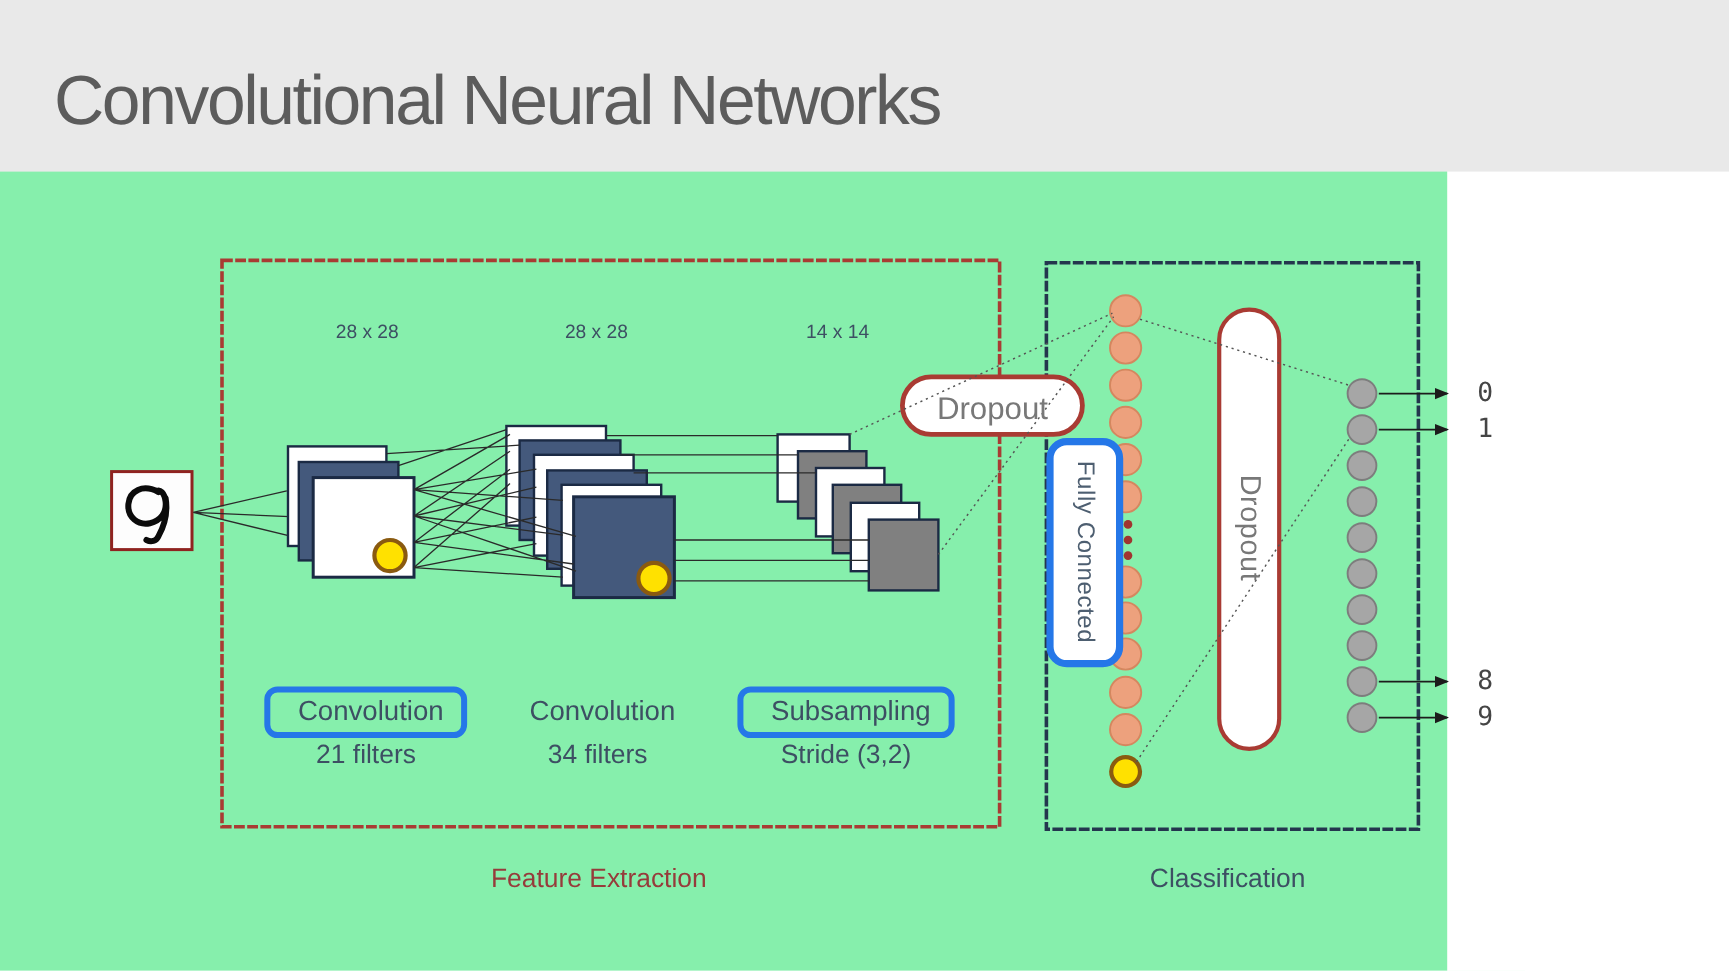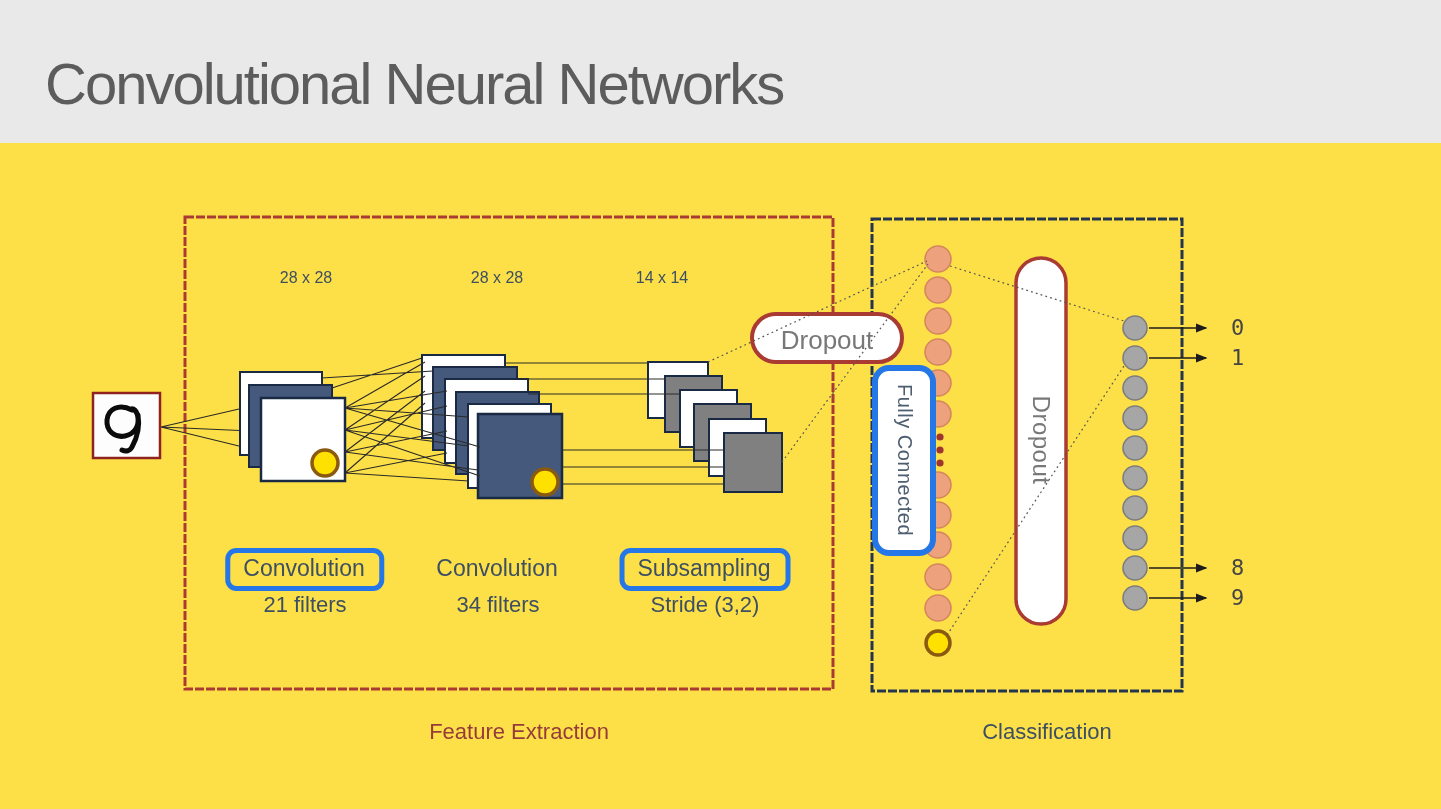--- a/index.html
+++ b/index.html
@@ -6,21 +6,21 @@
     --band_gray:#e9e9e9; --title_gray:#5c5c5c; --red:#a93b33; --dark_red:#8f2320;
     --navy_box:#24364e; --navy_fill:#44597c; --navy_border:#1b2a44; --gray_fill:#808080;
     --blue:#2577e8; --orange_fill:#eda17d; --orange_border:#d4875f;
     --yellow_fill:#ffe100; --yellow_border:#8a5a10; --node_gray_fill:#a6a6a6;
     --node_gray_border:#7d7d7d; --slate:#3d4f63; --label_gray:#787878;
     --caption_red:#963b3b; --line_dark:#1c1c1c;
   }
   *{margin:0;padding:0;box-sizing:border-box}
   html,body{width:1441px;height:809px;overflow:hidden;background:#fff;
     font-family:"Liberation Sans","DejaVu Sans",sans-serif;}
-  .slide{position:relative;width:1441px;height:809px;background:#fde047;}
+  .slide{position:relative;width:1206px;height:809px;background:#86efac;}
   .header-band{position:absolute;left:0;top:0;width:1441px;height:143px;background:var(--band_gray);}
   .slide-title{position:absolute;left:45px;top:50px;font-size:58px;font-weight:300;
     letter-spacing:-2px;color:var(--title_gray);white-space:nowrap;}
   .diagram{position:absolute;left:0;top:143px;width:1441px;height:666px;}
   svg.layer{position:absolute;left:0;top:0;width:1441px;height:666px;}
   
   .box-red{fill:none;stroke:var(--red);stroke-width:3;stroke-dasharray:9 2;}
   .box-navy{fill:none;stroke:var(--navy_box);stroke-width:3;stroke-dasharray:9 2;}
   .sq-w{fill:#fff;stroke:var(--navy_border);stroke-width:2;}
   .sq-n{fill:var(--navy_fill);stroke:var(--navy_border);stroke-width:2;}
@@ -35,25 +35,25 @@
   .ydot{fill:var(--yellow_fill);stroke:var(--yellow_border);stroke-width:3.5;}
   .edot{fill:#a03430;}
   .arrow{stroke:var(--line_dark);stroke-width:1.5;}
   .digit9{fill:none;stroke:#0b0b0b;stroke-width:5;stroke-linecap:round;stroke-linejoin:round;}
   .inbox{fill:#fdfdfd;stroke:var(--dark_red);stroke-width:2.5;}
   
   .txt{position:absolute;white-space:nowrap;}
   .center{transform:translateX(-50%);text-align:center;}
   .size-lbl{font-size:16px;color:var(--slate);}
   .layer-group{font-size:23px;color:var(--slate);}
-  .layer-pill{display:inline-block;padding:2px 15px 4px 13px;border:5px solid transparent;border-radius:11px;}
+  .layer-pill{display:inline-block;padding:2px 15px 4px 23px;border:5px solid transparent;border-radius:11px;margin-top:24px;}
   .layer-pill.hl{border-color:var(--blue);}
   .layer-detail{margin-top:1px;font-size:22px;}
   .caption{font-size:22px;}
-  .cap-red{color:var(--caption_red);margin-left:20px;}
+  .cap-red{color:var(--caption_red);}
   .cap-navy{color:var(--slate);}
   .dropout-h{font-size:26px;color:var(--label_gray);}
   .vtext{position:absolute;writing-mode:vertical-rl;transform:translate(-50%,-50%);white-space:nowrap;}
   .fc-text{font-size:20px;color:#4d5e70;letter-spacing:.5px;}
   .drop-v{font-size:24px;color:var(--label_gray);letter-spacing:.5px;}
   .digit-out{position:absolute;font-family:"DejaVu Sans Mono",monospace;font-size:22px;
     line-height:28px;color:#454545;}
 </style>
 </head>
 <body>
@@ -152,21 +152,21 @@
       <circle class="gnode" cx="1135" cy="598" r="12"></circle>
 
       <line class="arrow" x1="1149" y1="328" x2="1206" y2="328" marker-end="url(#ah)"></line>
       <line class="arrow" x1="1149" y1="358" x2="1206" y2="358" marker-end="url(#ah)"></line>
       <line class="arrow" x1="1149" y1="568" x2="1206" y2="568" marker-end="url(#ah)"></line>
       <line class="arrow" x1="1149" y1="598" x2="1206" y2="598" marker-end="url(#ah)"></line>
     </svg>
 
     <div class="txt center size-lbl" style="left:306px;top:126px">28 x 28</div>
     <div class="txt center size-lbl" style="left:497px;top:126px">28 x 28</div>
-    <div class="txt center size-lbl" style="left:662px;top:126px">14 x 14</div>
+    <div class="txt center size-lbl" style="left:698px;top:126px">14 x 14</div>
 
     <div class="txt center dropout-h" style="left:827px;top:182px">Dropout</div>
 
     <div class="txt center layer-group" style="left:305px;top:405px">
       <span class="layer-pill hl"><span>Convolution</span></span>
       <div class="layer-detail">21 filters</div>
     </div>
 
     <div class="txt center layer-group" style="left:498px;top:405px">
       <span class="layer-pill"><span>Convolution</span></span>
@@ -180,16 +180,16 @@
 
     <div class="vtext fc-text" style="left:904px;top:317px">Fully Connected</div>
     <div class="vtext drop-v" style="left:1041px;top:297px">Dropout</div>
 
     <div class="digit-out" style="left:1231px;top:171px">0</div>
     <div class="digit-out" style="left:1231px;top:201px">1</div>
     <div class="digit-out" style="left:1231px;top:411px">8</div>
     <div class="digit-out" style="left:1231px;top:441px">9</div>
 
     <div class="txt center caption cap-red" style="left:499px;top:576px">Feature Extraction</div>
-    <div class="txt center caption cap-navy" style="left:1047px;top:576px">Classification</div>
+    <div class="txt center caption cap-navy" style="left:1023px;top:576px">Classification</div>
 
   </div>
 </div>
 
 </body></html>

